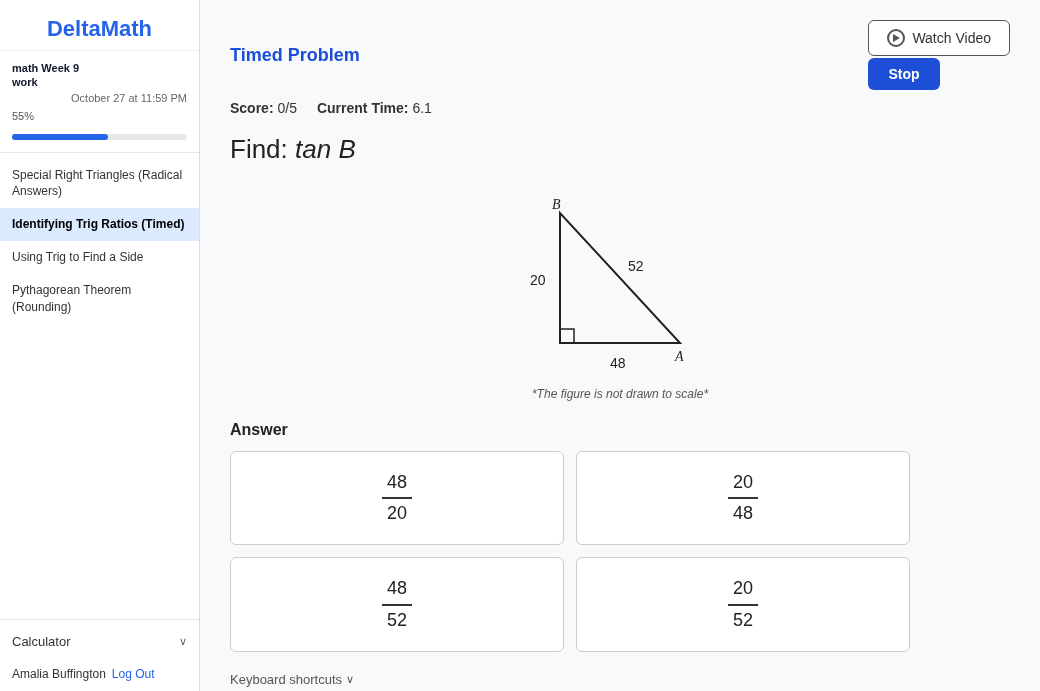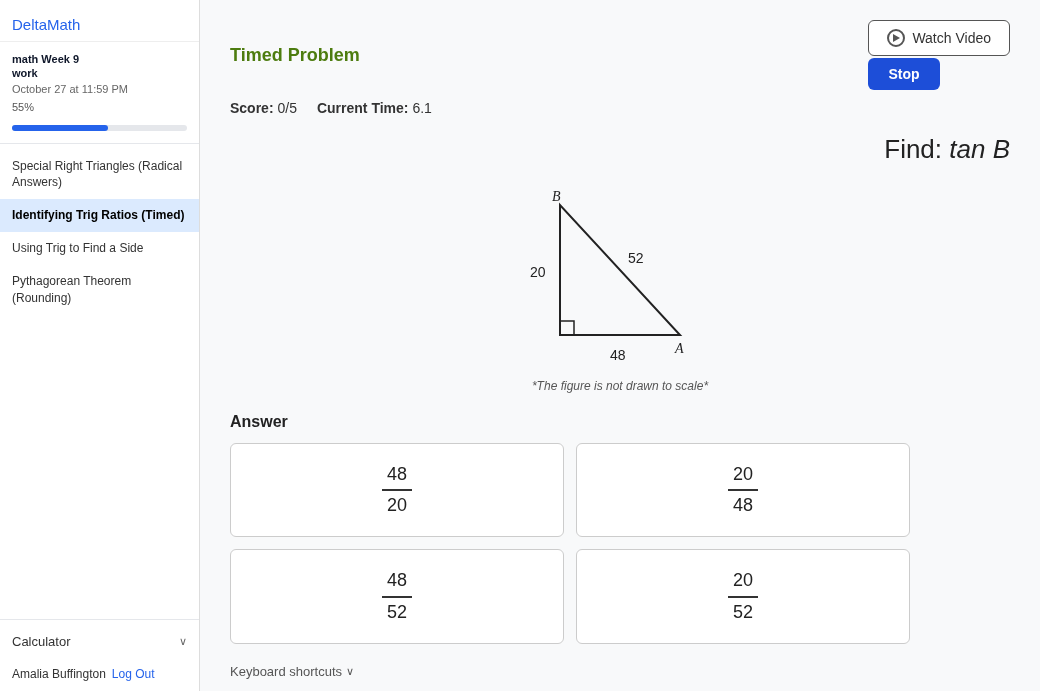--- a/index.html
+++ b/index.html
@@ -20,24 +20,25 @@
       display: flex;
       flex-direction: column;
       padding: 0;
       flex-shrink: 0;
       height: 691px;
       overflow: hidden;
     }
 
     .sidebar-logo {
       padding: 16px 12px 8px;
-      font-size: 15px;
-      font-weight: normal;
+      font-size: 22px;
+      font-weight: bold;
       color: #333;
       border-bottom: 1px solid #eee;
+      text-align: center;
     }
 
     .sidebar-logo span {
       color: #2563eb;
     }
 
     .sidebar-section {
       padding: 10px 12px 4px;
     }
 
@@ -45,20 +46,21 @@
       font-size: 11px;
       font-weight: 600;
       color: #0f172a;
       line-height: 1.3;
     }
 
     .sidebar-due {
       font-size: 11px;
       color: #666;
       margin-top: 2px;
+      text-align: right;
     }
 
     .progress-bar-container {
       margin: 6px 12px;
       background: #e5e7eb;
       border-radius: 4px;
       height: 6px;
     }
     .progress-bar-fill {
       background: #2563eb;
@@ -141,21 +143,21 @@
     .problem-header {
       display: flex;
       align-items: center;
       justify-content: space-between;
       margin-bottom: 10px;
     }
 
     .problem-title {
       font-size: 18px;
       font-weight: 700;
-      color: #4d7c0f;
+      color: #1d4ed8;
     }
 
     .header-buttons {
       display: flex;
       gap: 2px;
       align-items: flex-start;
       flex-direction: column;
     }
 
     .watch-video-btn {
@@ -206,24 +208,24 @@
       font-size: 14px;
       color: #333;
       margin-bottom: 18px;
       display: flex;
       gap: 20px;
     }
 
     .score-label { font-weight: 600; }
 
     .question-text {
-      text-align: right;
+      text-align: left;
       font-size: 26px;
       color: #222;
-      margin-bottom: 20px;
+      margin-bottom: 28px;
       font-style: normal;
     }
 
     .question-text em {
       font-style: italic;
     }
 
     
     .figure-container {
       display: flex;

